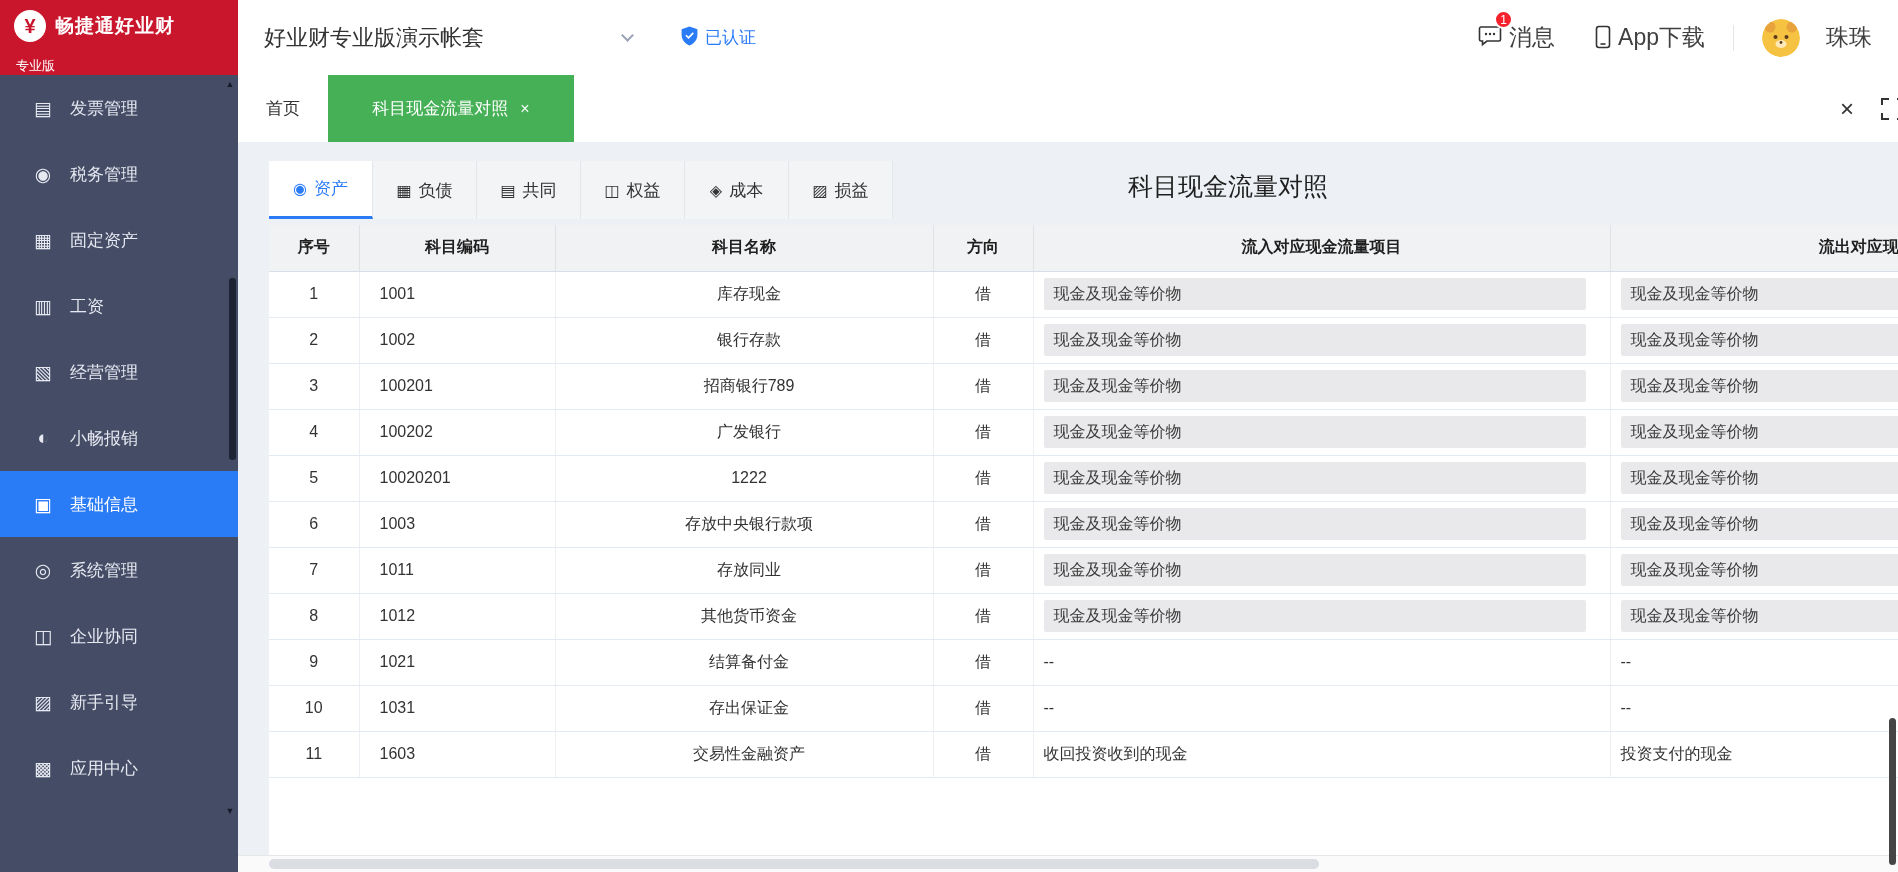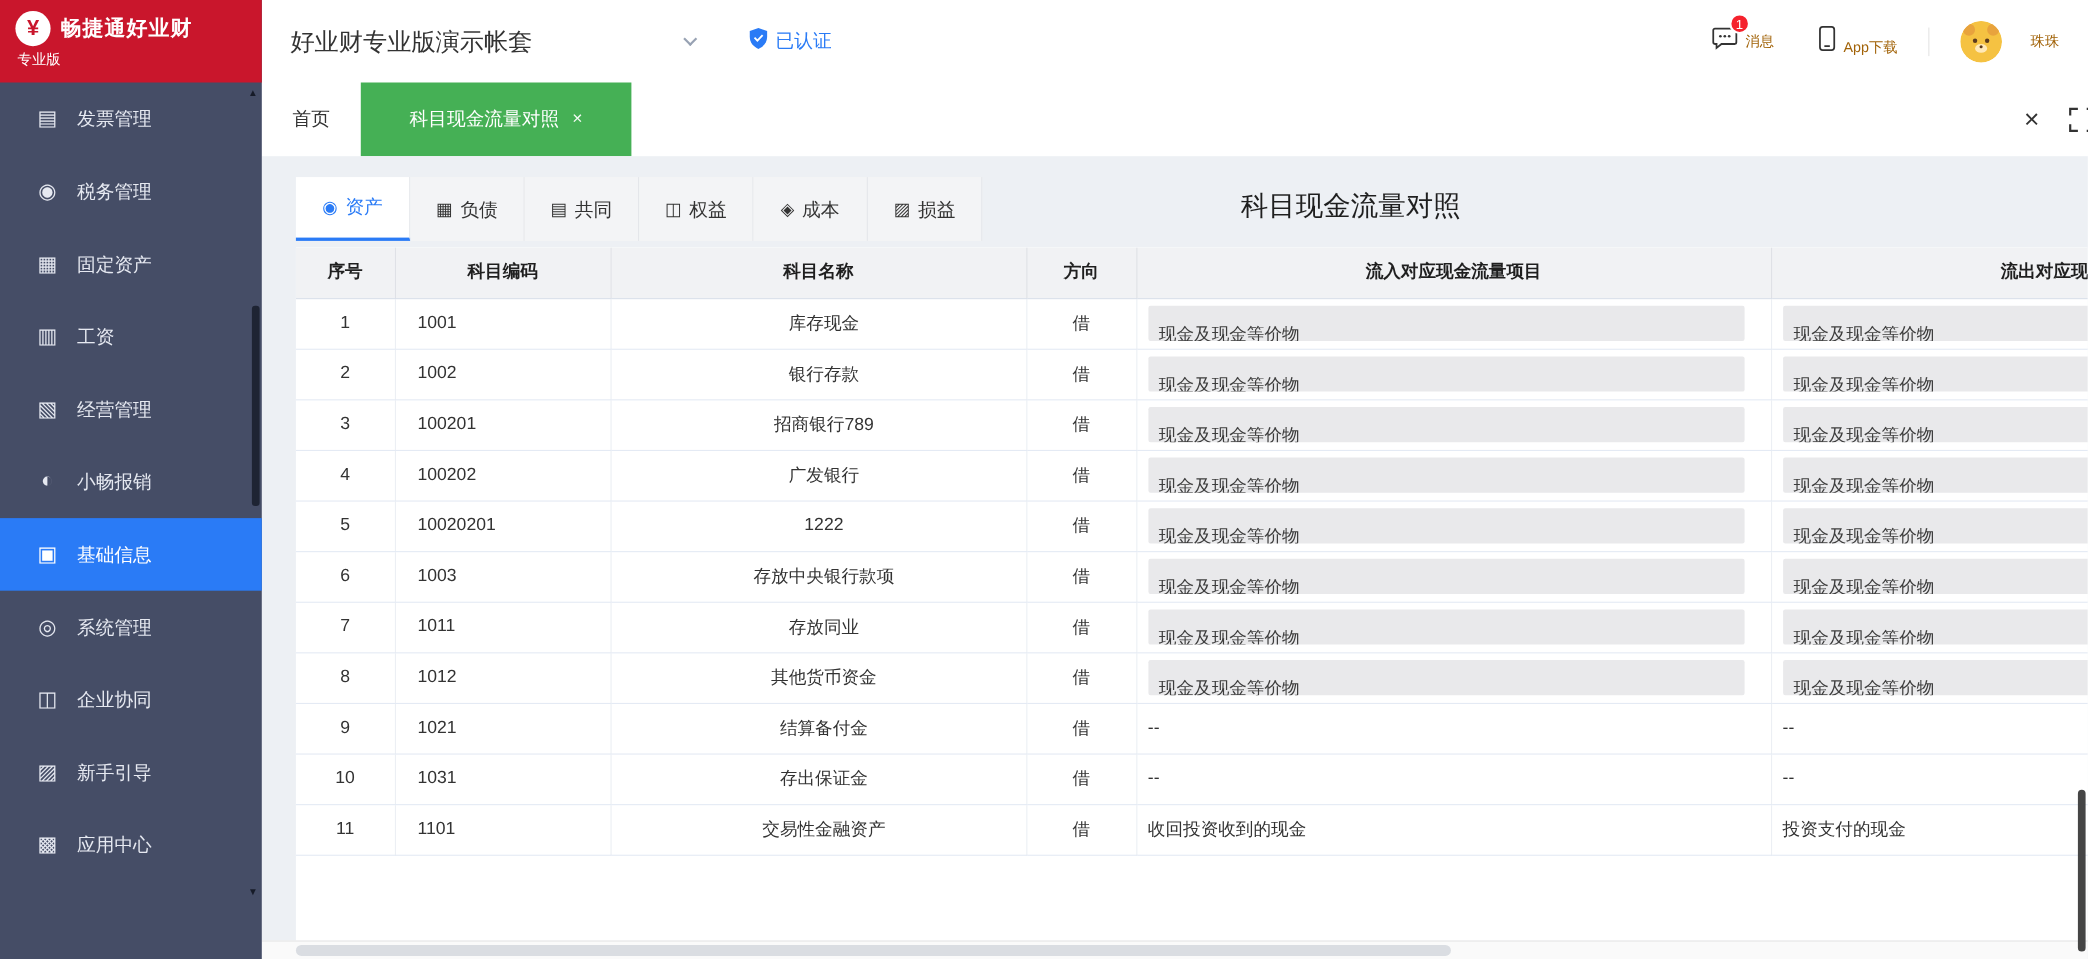--- a/index.html
+++ b/index.html
@@ -6,21 +6,21 @@
   html,body { width:1898px; height:872px; overflow:hidden; background:#fff;
               font-family:"Liberation Sans","DejaVu Sans",sans-serif; }
 
   
   .sidebar { position:absolute; left:0; top:0; width:238px; height:872px; background:#454D66; z-index:5; }
   .logo { height:75px; background:#C9162C; padding:10px 14px; color:#fff; }
   .logo-row { display:flex; align-items:center; gap:9px; }
   .logo-mark { width:32px; height:32px; border-radius:50%; background:#fff; color:#C9162C;
                display:flex; align-items:center; justify-content:center; font-size:20px; font-weight:bold; flex:0 0 32px;}
   .logo-title { font-size:19px; font-weight:bold; letter-spacing:1px; }
-  .logo-sub { font-size:13px; margin-top:3px; margin-left:2px; }
+  .logo-sub { font-size:13px; margin-top:15px; margin-left:2px; }
   .menu { position:absolute; top:75px; left:0; right:0; }
   .menu-item { height:66px; display:flex; align-items:center; padding-left:32px; gap:16px;
                color:#E6E9F1; font-size:17px; cursor:pointer; }
   .menu-item .mi-icon { font-size:19px; width:22px; text-align:center; }
   .menu-item.active { background:#2A7BF6; color:#fff; }
   .sb-arrow { position:absolute; right:2px; width:12px; text-align:center; color:#161B28; font-size:9px; cursor:pointer; }
   .sb-thumb { position:absolute; right:2px; top:278px; width:7px; height:182px; background:#1E2433; border-radius:3px; cursor:pointer; }
   .unpin { position:absolute; bottom:0; left:0; right:0; height:42px; background:#39415A;
            border-top:1px solid rgba(255,255,255,.10); display:flex; align-items:center; gap:10px;
            padding-left:22px; color:#fff; font-size:16px; cursor:pointer; }
@@ -33,21 +33,21 @@
   .account-label { font-size:22px; color:#333; }
   .chevron { width:9px; height:9px; border-right:2px solid #98A2B3; border-bottom:2px solid #98A2B3;
              transform:rotate(45deg); margin-top:-5px; }
   .certified { display:flex; align-items:center; gap:6px; margin-left:48px; cursor:pointer; }
   .certified-label { color:#2A7BF6; font-size:17px; }
   .tb-right { margin-left:auto; display:flex; align-items:center; }
   .messages { position:relative; display:flex; align-items:center; gap:7px; cursor:pointer; }
   .msg-badge { position:absolute; top:-12px; left:16px; background:#F5222D; color:#fff; font-size:12px;
                min-width:19px; height:19px; border-radius:10px; display:flex; align-items:center;
                justify-content:center; padding:0 4px; border:2px solid #fff; }
-  .tb-label { font-size:13px; color:#a16207; }
+  .tb-label { font-size:23px; color:#404040; }
   .app-dl { display:flex; align-items:flex-end; gap:7px; margin-left:40px; cursor:pointer; }
   .tb-divider { width:1px; height:26px; background:#E4E4E4; margin:0 28px; }
   .user { display:flex; align-items:center; gap:26px; cursor:pointer; }
   .avatar { width:38px; height:38px; border-radius:50%; overflow:hidden; flex:0 0 38px; }
 
   .tabbar { height:67px; background:#fff; display:flex; align-items:stretch; position:relative; }
   .tab-home { width:90px; display:flex; align-items:center; justify-content:center; font-size:17px; color:#333; cursor:pointer; }
   .tab-active { width:246px; background:#45B055; color:#fff; display:flex; align-items:center;
                 justify-content:center; gap:12px; font-size:17px; cursor:pointer; }
   .tab-close-x { font-size:16px; opacity:.95; }
@@ -70,21 +70,21 @@
   thead th { height:46px; background:#F1F2F4; font-size:16px; font-weight:bold; color:#1F1F1F;
              border-right:1px solid #DFE1E6; border-bottom:1px solid #D9DFE9; text-align:center; }
   thead th:last-child { border-right:none; }
   tbody td { height:46px; background:#fff; border-bottom:1px solid #E4EAF4; border-right:1px solid #ECEFF4;
              font-size:16px; color:#333; padding:0; }
   td.c0 { text-align:center; }
   td.c1 { padding-left:20px; }
   td.c2 { padding-left:10px;text-align:center; }
   td.c3 { text-align:center; }
   .value-box { background:#E9E9EB; height:32px; line-height:32px; margin:0 24px 0 10px;
-               padding:11px 10px; color:#3D3D3D; border-radius:2px; overflow:hidden; white-space:nowrap; cursor:default; }
+               padding:0 10px; color:#3D3D3D; border-radius:2px; overflow:hidden; white-space:nowrap; cursor:default; }
   .plain-val { padding-left:10px; }
 
   .h-scroll { position:absolute; left:0; right:0; bottom:0; height:17px; background:#FAFAFA; border-top:1px solid #E7E7E7; }
   .h-thumb { position:absolute; left:31px; top:3px; height:10px; width:1050px; background:#DADDE2; border-radius:5px; cursor:pointer; }
   .v-thumb { position:absolute; right:2px; top:576px; width:7px; height:147px; background:#454545; border-radius:4px; z-index:9; cursor:pointer; }
 </style>
 </head>
 <body>
 
 <aside class="sidebar">
@@ -384,21 +384,21 @@
             <tr>
               <td class="c0">10</td>
               <td class="c1">1031</td>
               <td class="c2">存出保证金</td>
               <td class="c3">借</td>
               <td class="c4 plain-val">--</td>
               <td class="c4 plain-val">--</td>
             </tr>
             <tr>
               <td class="c0">11</td>
-              <td class="c1">1101</td>
+              <td class="c1">1603</td>
               <td class="c2">交易性金融资产</td>
               <td class="c3">借</td>
               <td class="c4 plain-val">收回投资收到的现金</td>
               <td class="c4 plain-val">投资支付的现金</td>
             </tr>
           </tbody>
       </table>
     </div>
 
     <div class="h-scroll">

